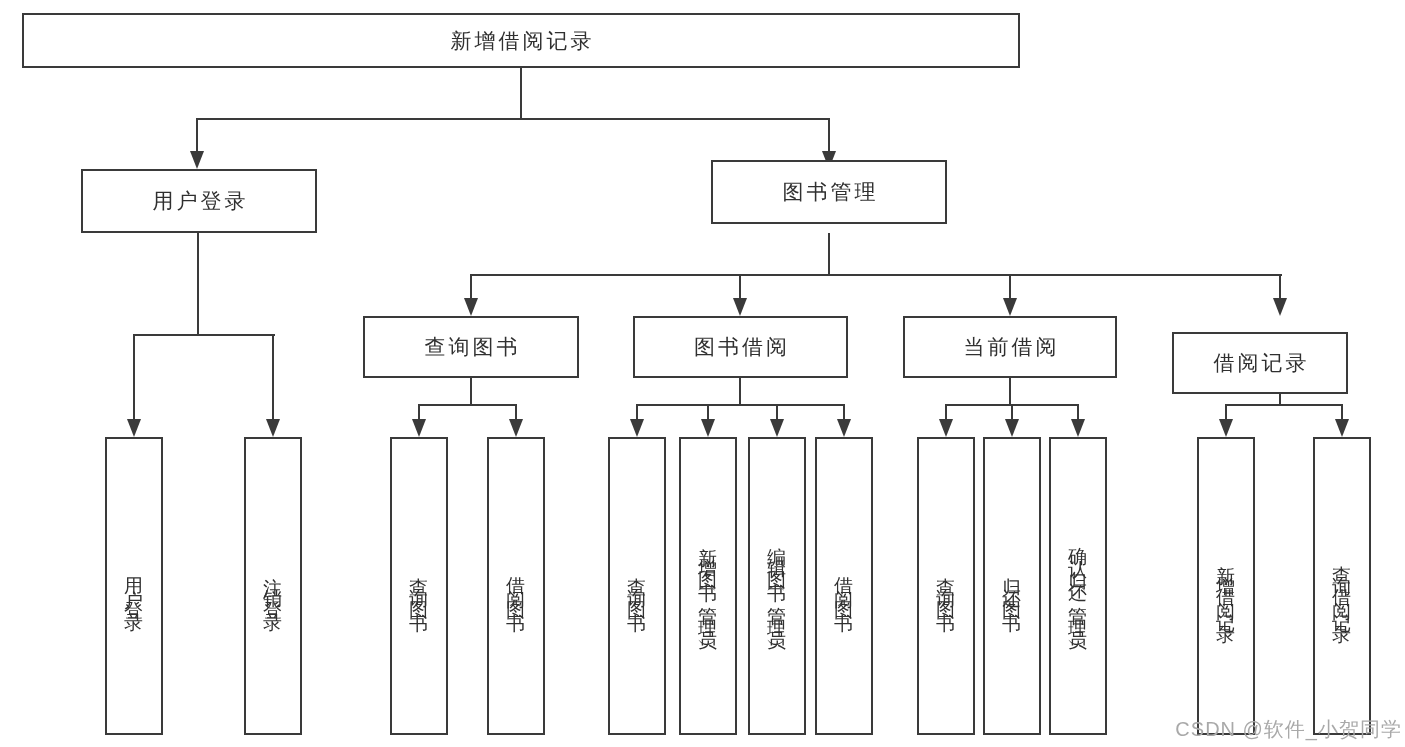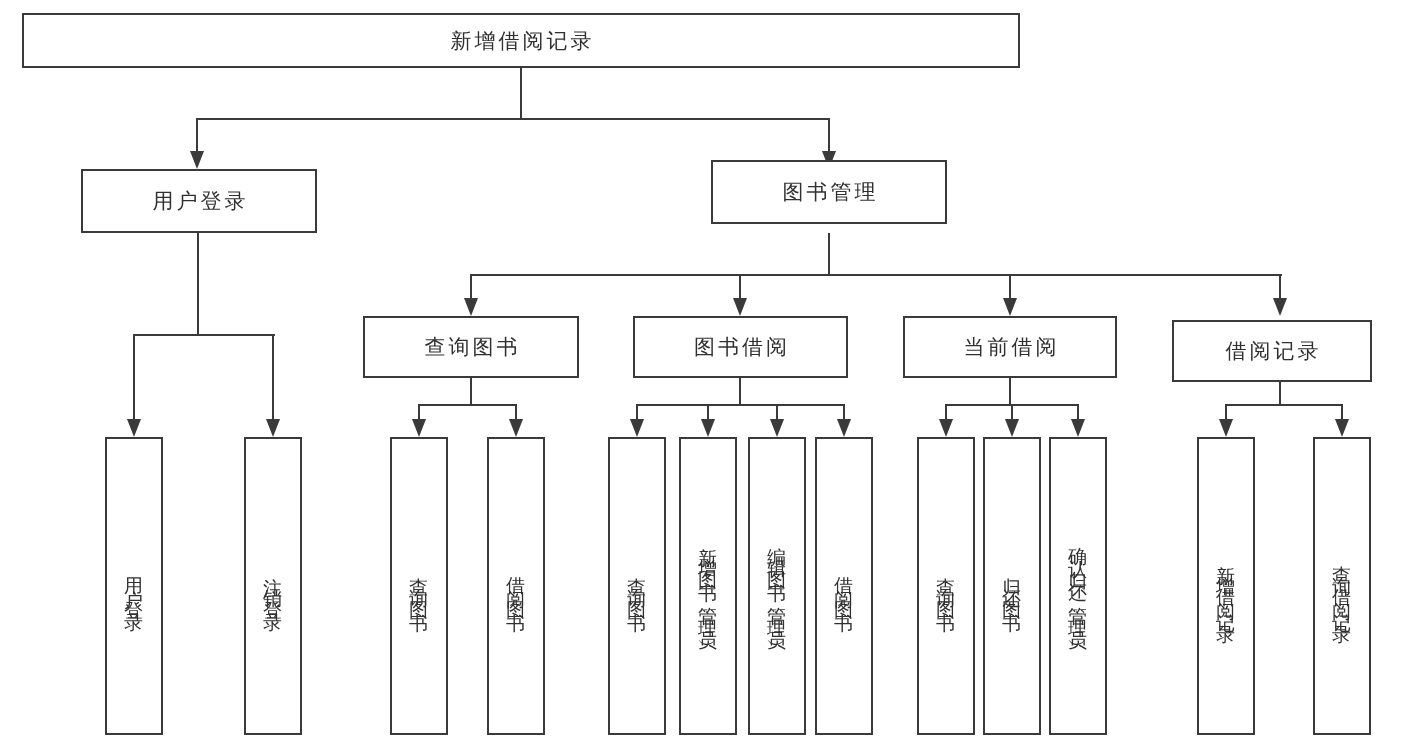--- a/index.html
+++ b/index.html
@@ -113,21 +113,21 @@
 
   <div class="node wide" style="left:363px;top:316px;width:216px;height:62px">
     <span>查询图书</span>
   </div>
   <div class="node wide" style="left:633px;top:316px;width:215px;height:62px">
     <span>图书借阅</span>
   </div>
   <div class="node wide" style="left:903px;top:316px;width:214px;height:62px">
     <span>当前借阅</span>
   </div>
-  <div class="node wide" style="left:1172px;top:320px;width:200px;height:62px">
+  <div class="node wide" style="left:1172px;top:332px;width:176px;height:62px">
     <span>借阅记录</span>
   </div>
 
   <div class="node tall" style="left:105px">
     <span>用户登录</span>
   </div>
   <div class="node tall" style="left:244px">
     <span>注销登录</span>
   </div>
 
@@ -161,14 +161,15 @@
     <span>确认归还（管理员）</span>
   </div>
 
   <div class="node tall" style="left:1197px">
     <span>新增借阅记录</span>
   </div>
   <div class="node tall" style="left:1313px">
     <span>查询借阅记录</span>
   </div>
 
+  <div class="watermark">CSDN @软件_小贺同学</div>
 
 </div>
 
 </body></html>

